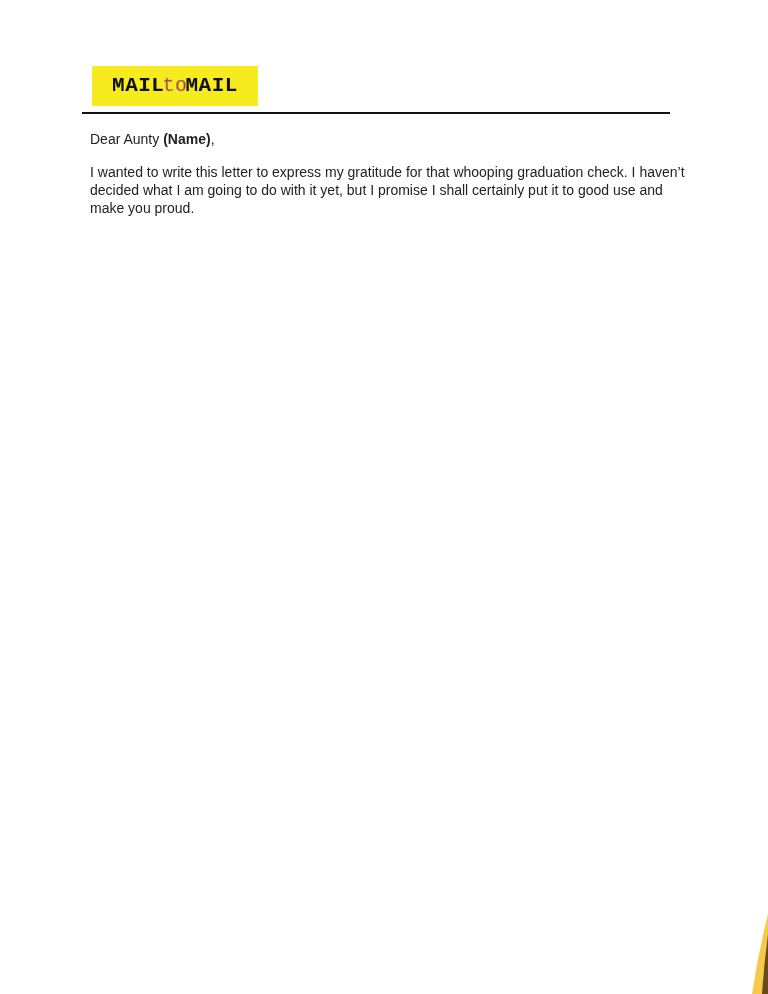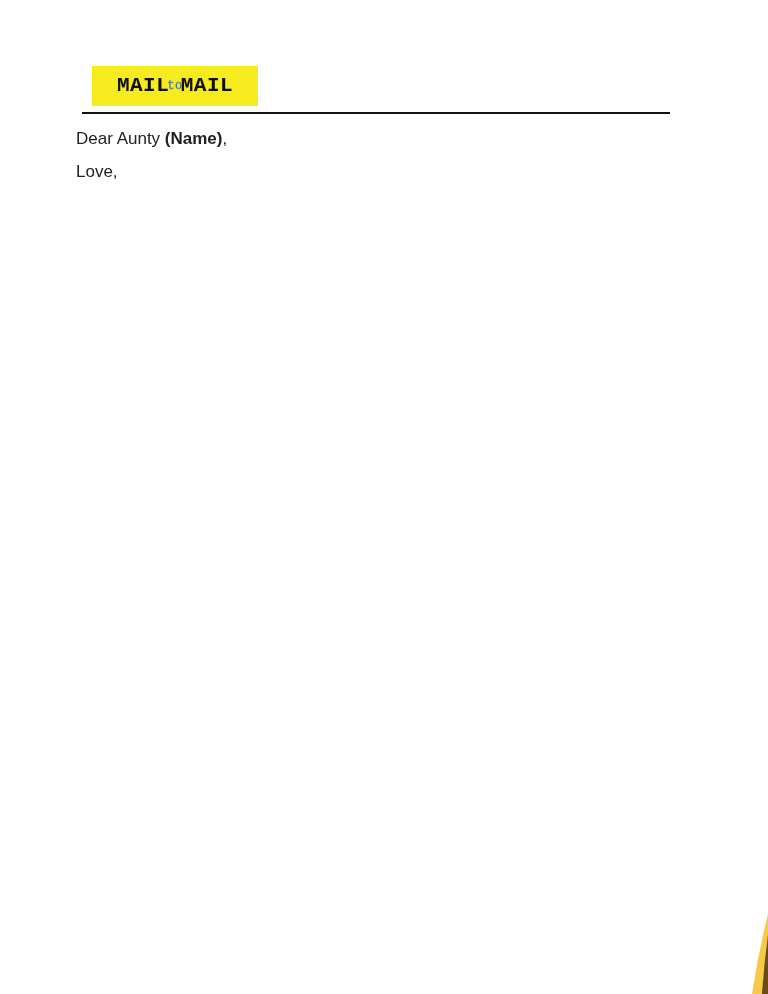--- a/index.html
+++ b/index.html
@@ -26,40 +26,40 @@
       align-items: center;
       justify-content: center;
       font-family: Liberation Mono, monospace;
       font-weight: 900;
       font-size: 21px;
       letter-spacing: 0.5px;
       color: #111111;
       line-height: 24px;
     }
     .logo .to {
-      color: #0369a1;
-      font-size: 12px;
+      color: #c2410c;
+      font-size: 20px;
       font-weight: 400;
       margin: 0 -2px;
       -webkit-text-stroke: 0.5px #999;
     }
     .divider {
       position: absolute;
       left: 82px;
       top: 112px;
       width: 588px;
       height: 2px;
       background: #111111;
     }
     .letter {
       position: absolute;
-      left: 76px;
+      left: 90px;
       top: 130px;
       width: 600px;
-      font-size: 17px;
+      font-size: 14px;
       line-height: 18px;
     }
     .letter p {
       margin: 0 0 15px 0;
     }
     .letter b {
       font-weight: 700;
     }
     .corner-deco {
       position: absolute;
@@ -75,19 +75,19 @@
 <div class="logo">
   <span>MAIL</span>
     <span class="to">to</span>
     <span>MAIL</span>
 </div>
 
 <div class="divider"></div>
 
 <div class="letter">
   <p><span>Dear Aunty </span><b>(Name)</b><span>,</span></p>
-  <p>Love,</p>
+  <p>I wanted to write this letter to express my gratitude for that whooping graduation check. I haven’t decided what I am going to do with it yet, but I promise I shall certainly put it to good use and make you proud.</p>
 </div>
 
 <svg class="corner-deco" viewBox="0 0 20 80" preserveAspectRatio="none">
   <path d="M20 0 L20 80 L4 80 Q10 40 20 0 Z" fill="#f7c948"></path>
   <path d="M20 20 L20 80 L14 80 Q16 50 20 20 Z" fill="#6b4a1a"></path>
 </svg>
 
 </body></html>

